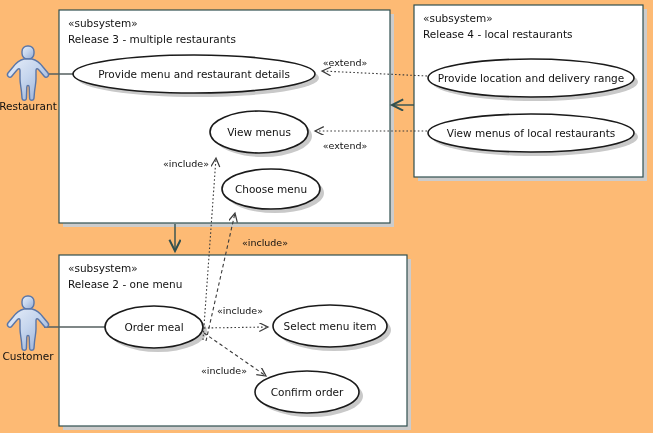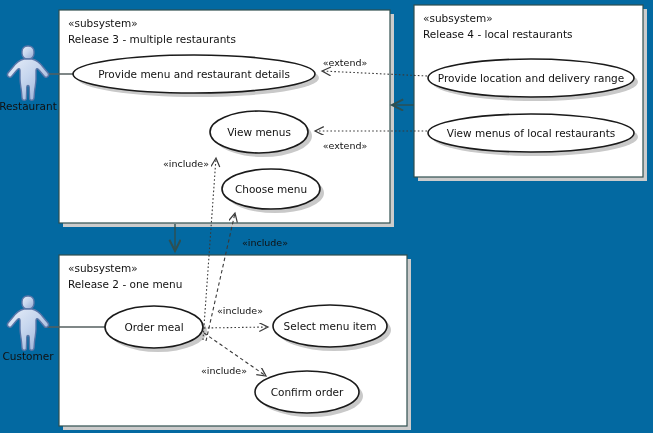--- a/index.html
+++ b/index.html
@@ -4,21 +4,21 @@
 <style>
   html, body {
     margin: 0;
     padding: 0;
     background: #ffffff;
   }
   #diagram-root {
     position: relative;
     width: 653px;
     height: 433px;
-    background: #0369a1;
+    background: #fdba74;
     font-family: "DejaVu Sans", sans-serif;
     overflow: hidden;
   }
   svg#uml-canvas {
     display: block;
     width: 653px;
     height: 433px;
   }
   .subsystem-box {
     fill: #ffffff;

